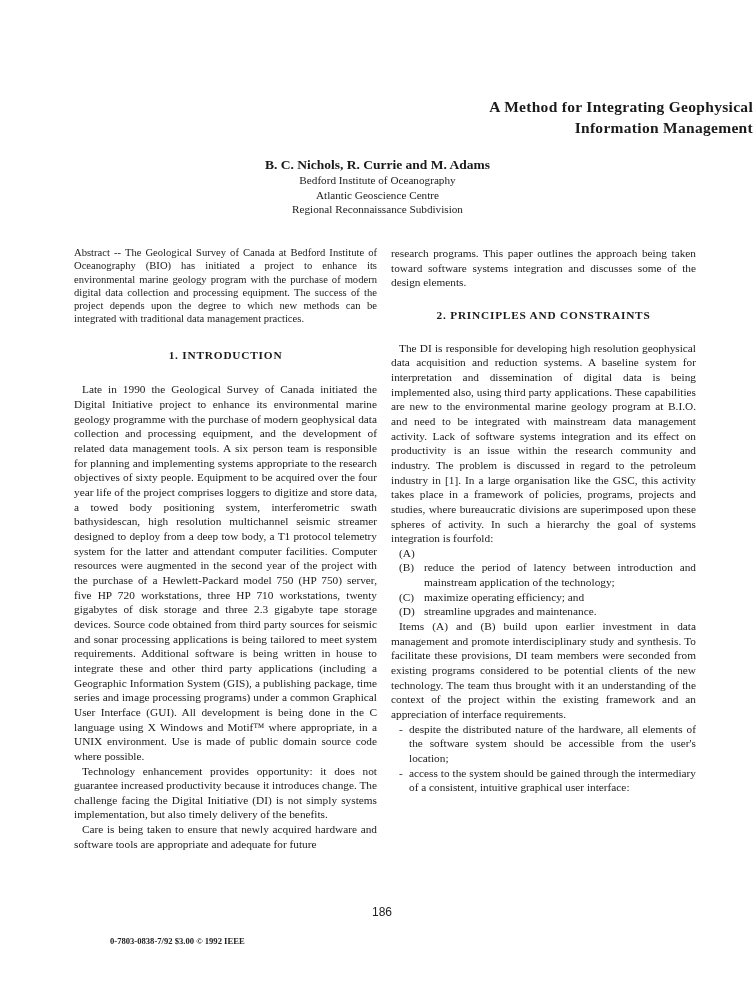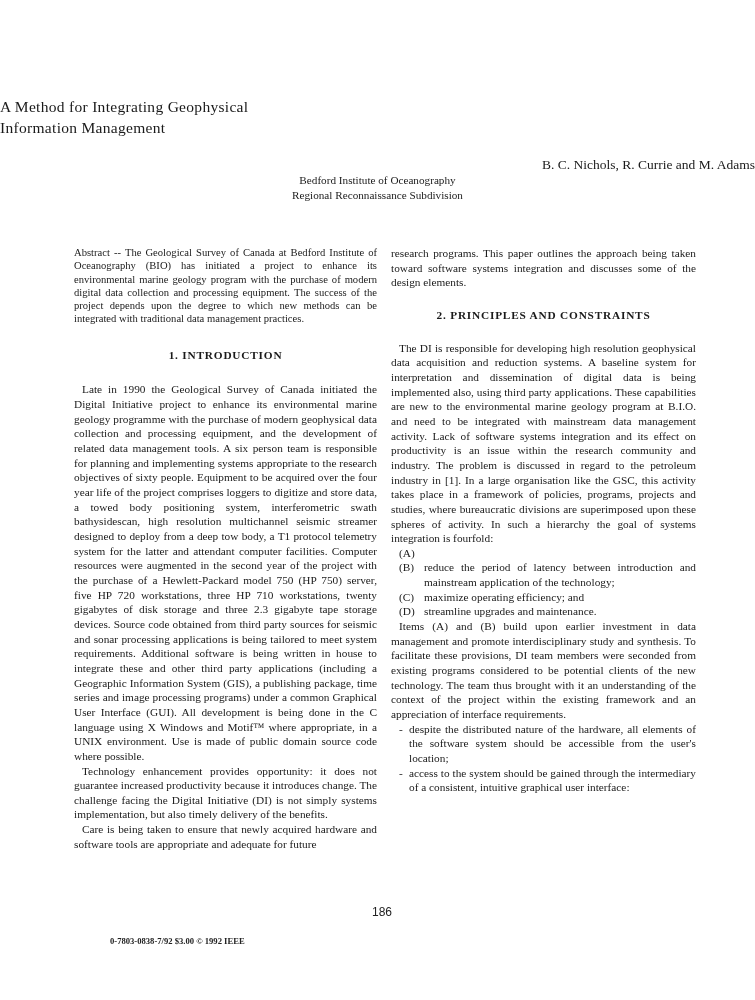--- a/index.html
+++ b/index.html
@@ -1,21 +1,21 @@
 <!DOCTYPE html>
 <html><head>
 <meta charset="utf-8">
 <style>
   html, body { margin: 0; padding: 0; background: #ffffff; }
   body { width: 755px; height: 1000px; position: relative; overflow: hidden;
          font-family: "Liberation Serif", "DejaVu Serif", serif; color: #1a1a1a; }
-  .title { position: absolute; left: 0; width: 753px; top: 96px; text-align: left;
-           font-weight: normal; font-size: 15.5px; line-height: 21px; letter-spacing: 0.3px; }
-  .authors { position: absolute; left: 0; width: 755px; top: 156px; text-align: right;
-             font-size: 13.5px; line-height: 18px; }
+  .title { position: absolute; left: 0; width: 753px; top: 96px; text-align: right;
+           font-weight: bold; font-size: 15.5px; line-height: 21px; letter-spacing: 0.3px; }
+  .authors { position: absolute; left: 0; width: 755px; top: 156px; text-align: center;
+             font-size: 13.5px; line-height: 18px; font-weight: bold; }
   .affil { position: absolute; left: 0; width: 755px; top: 173px; text-align: center;
            font-size: 11.2px; line-height: 14.5px; }
   .col { position: absolute; font-size: 11.3px; line-height: 14.65px; text-align: justify; }
   .col-left { left: 74px; top: 246px; width: 303px; }
   .col-right { left: 391px; top: 246px; width: 305px; }
   .abstract { font-size: 10.6px; line-height: 13.3px; margin: 0; }
   .section-heading { text-align: center; font-weight: bold; font-size: 11.3px;
                      letter-spacing: 0.8px; margin: 0; }
   p { margin: 0; }
   .indent { text-indent: 8px; }
@@ -36,20 +36,21 @@
 
 <div class="title">
   <div>A Method for Integrating Geophysical</div>
   <div>Information Management</div>
 </div>
 
 <div class="authors">B. C. Nichols, R. Currie and M. Adams</div>
 
 <div class="affil">
   <div>Bedford Institute of Oceanography</div>
+  <div>Atlantic Geoscience Centre</div>
   <div>Regional Reconnaissance Subdivision</div>
 </div>
 
 <div class="col col-left">
   <p class="abstract">Abstract -- The Geological Survey of Canada at Bedford Institute of Oceanography (BIO) has initiated a project to enhance its environmental marine geology program with the purchase of modern digital data collection and processing equipment. The success of the project depends upon the degree to which new methods can be integrated with traditional data management practices.</p>
   <div style="height:22px"></div>
   <h2 class="section-heading">1.  INTRODUCTION</h2>
   <div style="height:20px"></div>
   <p class="indent">Late in 1990 the Geological Survey of Canada initiated the Digital Initiative project to enhance its environmental marine geology programme with the purchase of modern geophysical data collection and processing equipment, and the development of related data management tools. A six person team is responsible for planning and implementing systems appropriate to the research objectives of sixty people. Equipment to be acquired over the four year life of the project comprises loggers to digitize and store data, a towed body positioning system, interferometric swath bathysidescan, high resolution multichannel seismic streamer designed to deploy from a deep tow body, a T1 protocol telemetry system for the latter and attendant computer facilities. Computer resources were augmented in the second year of the project with the purchase of a Hewlett-Packard model 750 (HP 750) server, five HP 720 workstations, three HP 710 workstations, twenty gigabytes of disk storage and three 2.3 gigabyte tape storage devices.   Source code obtained from third party sources for seismic and sonar processing applications is being tailored to meet system requirements.  Additional software is being written in house to integrate these and other third party applications (including a Geographic Information System (GIS), a publishing package, time series and image processing programs) under a common Graphical User Interface (GUI). All development is being done in the C language using X Windows and Motif™ where appropriate, in a UNIX environment.  Use is made of public domain source code where possible.</p>
   <p class="indent">Technology enhancement provides opportunity: it does not guarantee increased productivity because it introduces change. The challenge facing the Digital Initiative (DI) is not simply systems implementation, but also timely delivery of the benefits.</p>

